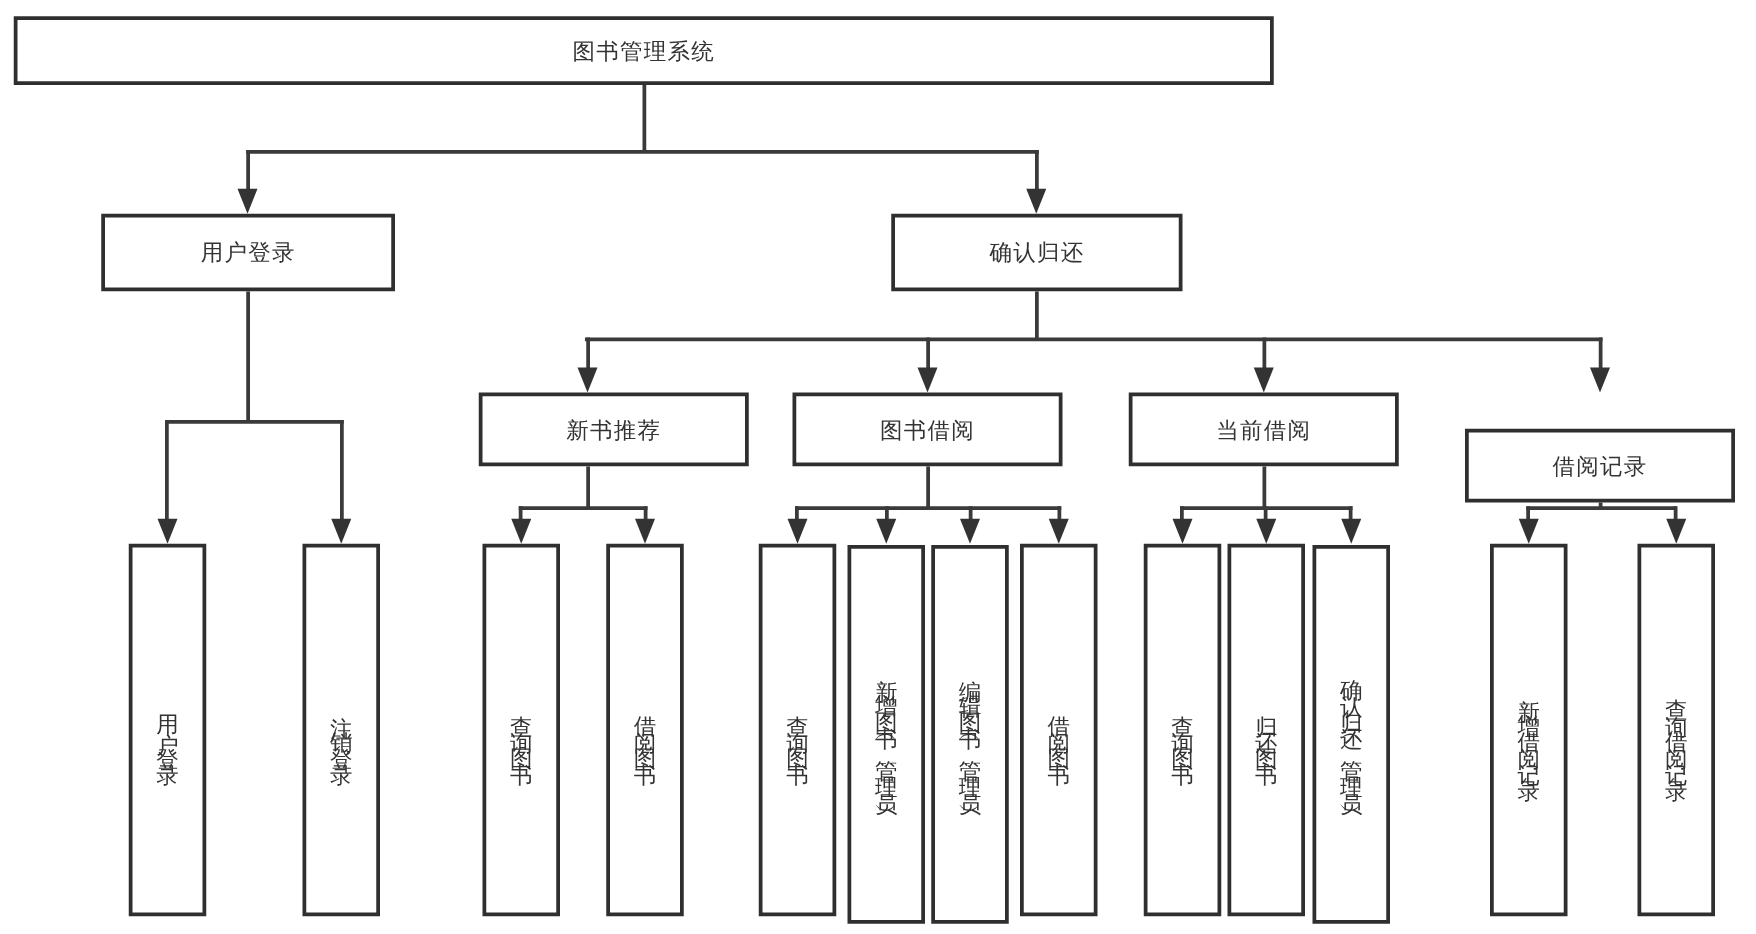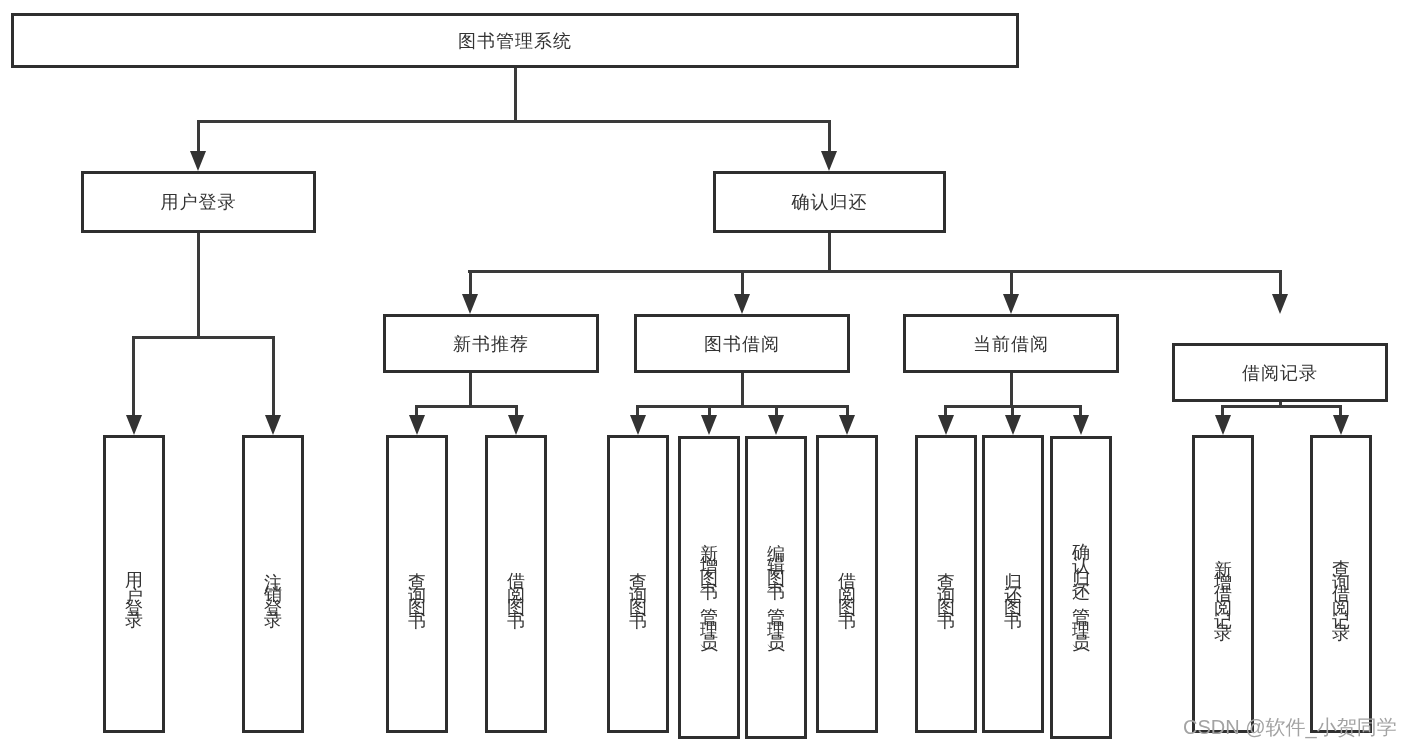--- a/index.html
+++ b/index.html
@@ -182,15 +182,14 @@
     <span>确认归还（管理员）</span>
   </div>
 
   <div class="box vbox" style="left:1192px; top:435px; width:62px; height:298px;">
     <span>新增借阅记录</span>
   </div>
   <div class="box vbox" style="left:1310px; top:435px; width:62px; height:298px;">
     <span>查询借阅记录</span>
   </div>
 
-  <div class="watermark">CSDN @软件_小贺同学</div>
 
 </div>
 
 </body></html>

